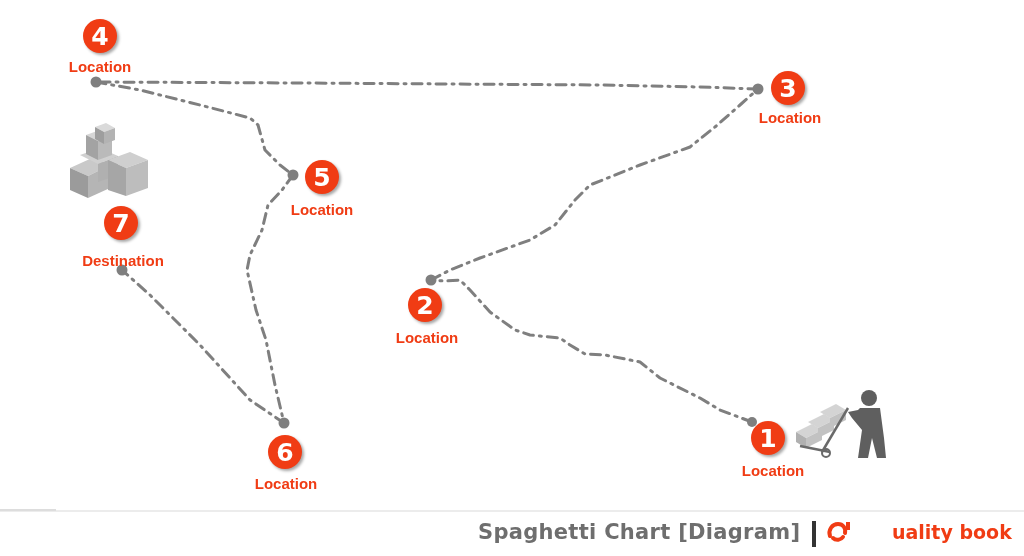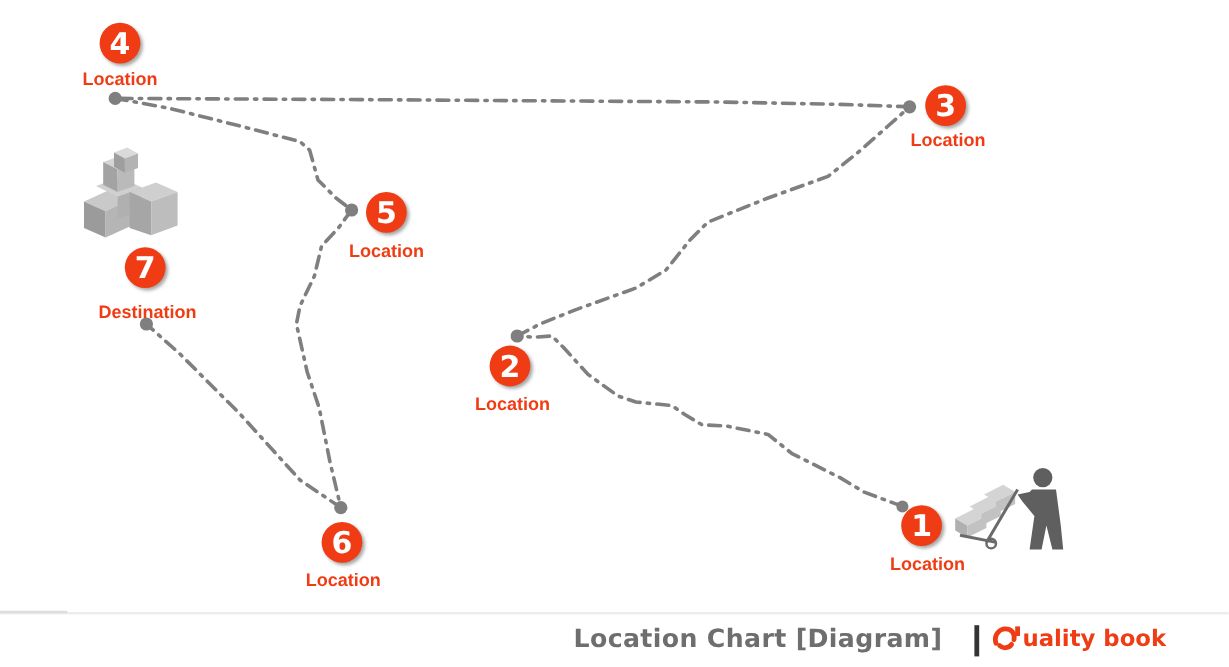--- a/index.html
+++ b/index.html
@@ -18,21 +18,21 @@
     white-space: nowrap; transform: translateX(-50%);
     letter-spacing: 0px;
   }
   .footer-line { position: absolute; left: 0; top: 510px; width: 1024px; height: 2px; background: #ececec; }
   .footer-line-left { position: absolute; left: 0; top: 509px; width: 56px; height: 2px; background: #dddddd; }
   .footer-title {
     position: absolute; left: 478px; top: 520px; font-size: 21px; color: #6e6e6e;
     font-family: "DejaVu Sans", sans-serif; font-weight: bold; letter-spacing: 0.3px; white-space: nowrap;
   }
   .footer-sep { position: absolute; left: 812px; top: 521px; width: 4px; height: 26px; background: #333333; }
-  .brand { position: absolute; left: 826px; top: 520px; display: flex; align-items: center; }
+  .brand { position: absolute; left: 826px; top: 520px; display: flex; align-items: center; gap: 40px; }
   .brand-text { color: #f03c14; font-weight: bold; font-size: 19px; font-family: "DejaVu Sans", sans-serif; white-space: nowrap; }
 </style>
 </head>
 <body>
 
 <svg id="canvas" viewBox="0 0 1024 556" xmlns="http://www.w3.org/2000/svg">
   <g fill="none" stroke="#7f7f7f" stroke-width="3" stroke-dasharray="10,6,2,6" stroke-linecap="round" stroke-linejoin="round">
 
     <path d="M752,422 L720,410 L700,398 L660,378 L650,370 L640,362 L605,355 L585,354 L570,345 L560,338 L540,336 L530,335 L515,330 L490,312 L470,290 L460,280 L445,281 L431,280"></path>
 
@@ -100,21 +100,21 @@
 <div class="label" style="left:773px; top:462px;">Location</div>
 <div class="label" style="left:427px; top:329px;">Location</div>
 <div class="label" style="left:790px; top:109px;">Location</div>
 <div class="label" style="left:100px; top:58px;">Location</div>
 <div class="label" style="left:322px; top:201px;">Location</div>
 <div class="label" style="left:286px; top:475px;">Location</div>
 <div class="label" style="left:123px; top:252px;">Destination</div>
 
 <div class="footer-line"></div>
 <div class="footer-line-left"></div>
-<div class="footer-title">Location Chart [Diagram]</div>
+<div class="footer-title">Spaghetti Chart [Diagram]</div>
 <div class="footer-sep"></div>
 <div class="brand">
   <svg width="26" height="24" viewBox="0 0 26 24">
     <path d="M4,16 C2,10 6,4 12,4 C17,4 20,8 19,13" fill="none" stroke="#f03c14" stroke-width="4" stroke-linecap="round"></path>
     <path d="M7,18 C10,21 15,20 17,17" fill="none" stroke="#f03c14" stroke-width="4" stroke-linecap="round"></path>
     <rect x="20" y="2" width="4" height="8" fill="#f03c14"></rect>
   </svg>
   <span class="brand-text">uality book</span>
 </div>
 

